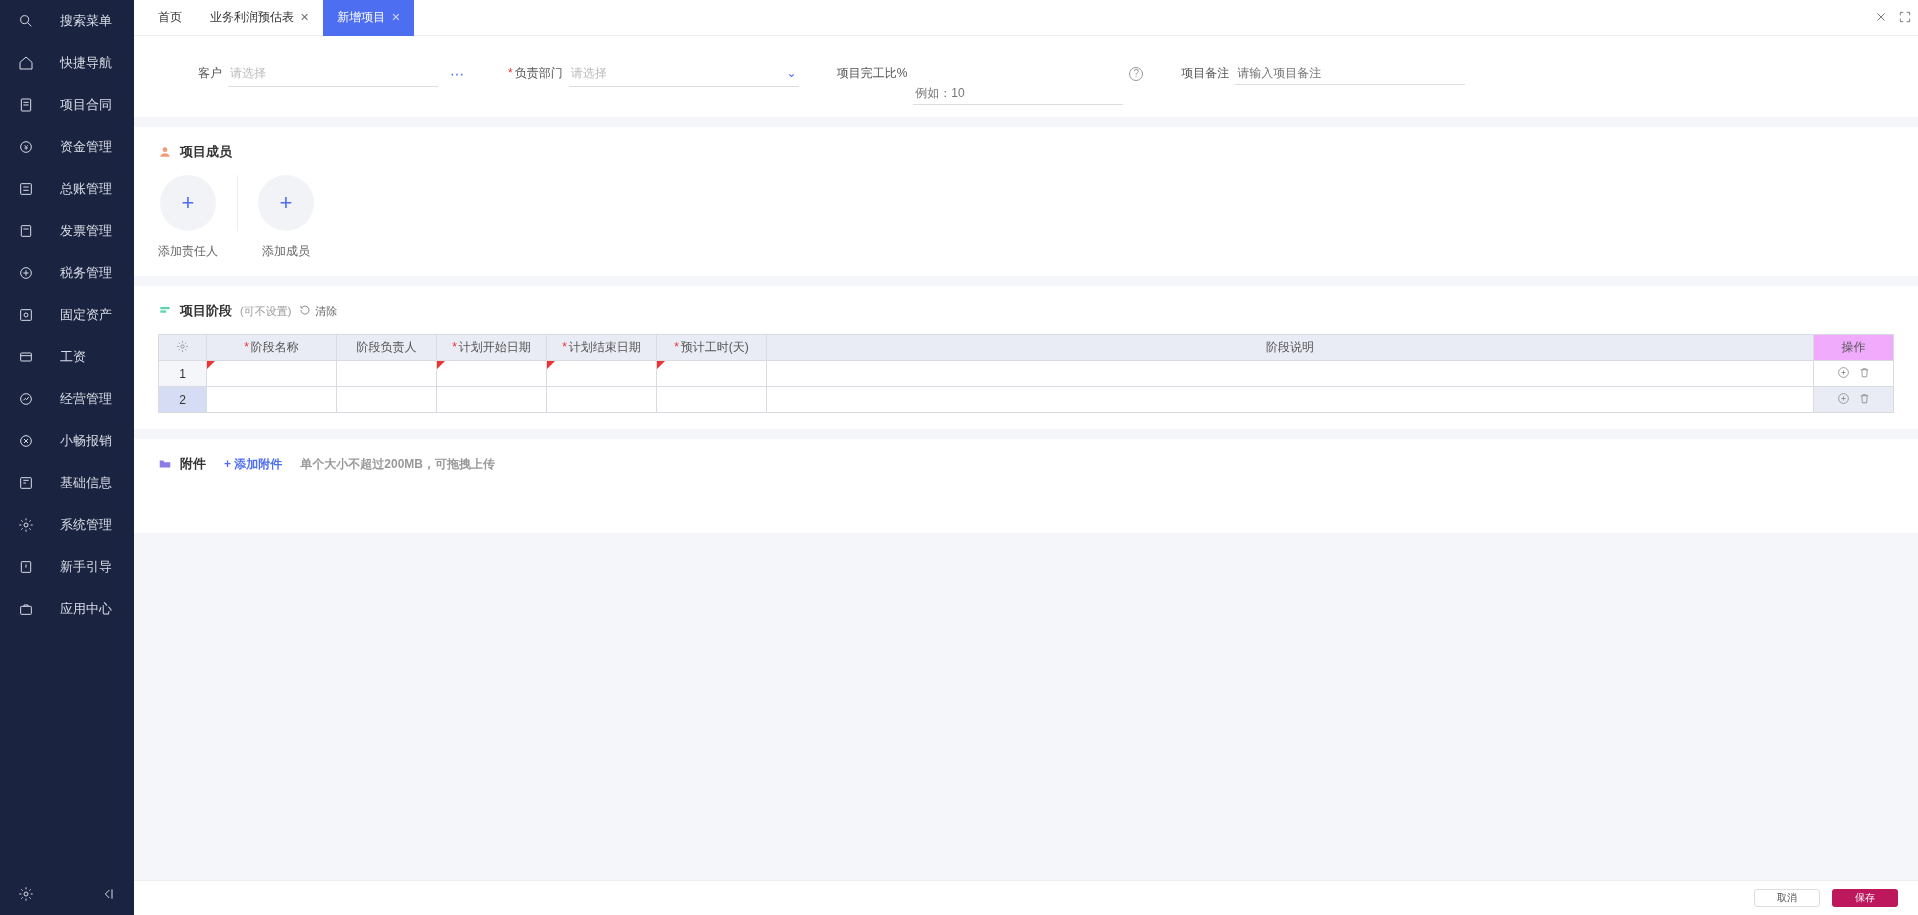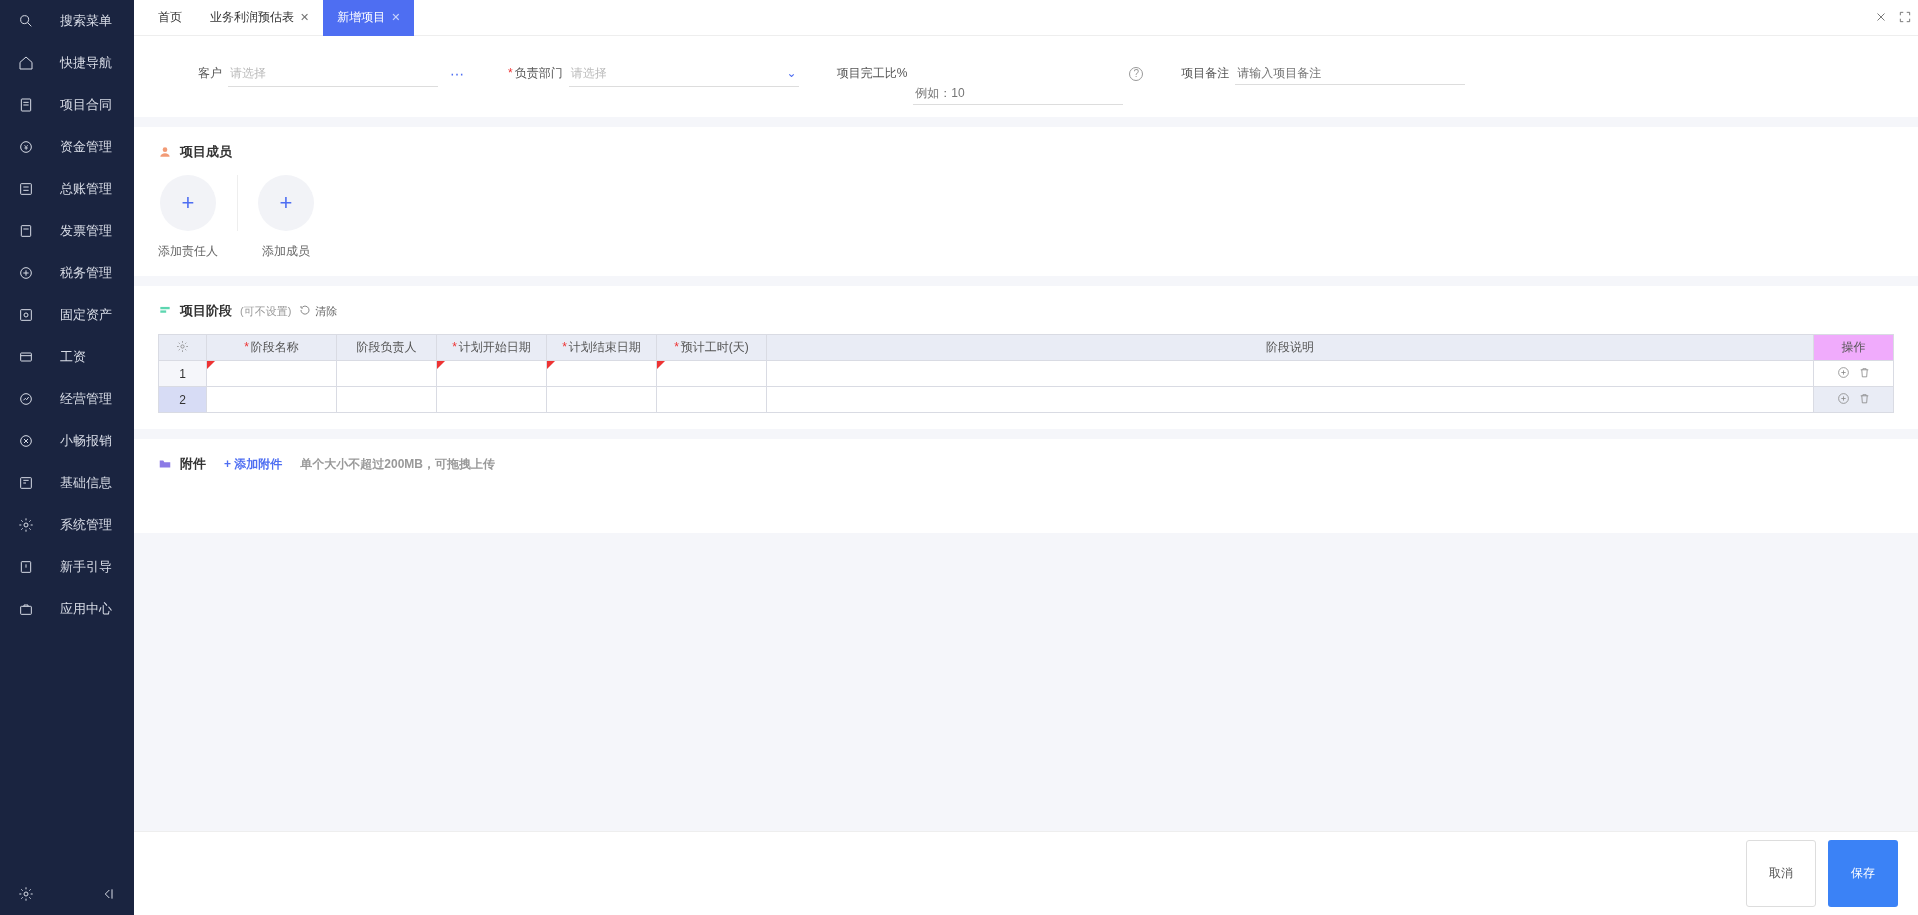--- a/index.html
+++ b/index.html
@@ -67,23 +67,23 @@
     .row-ops svg { width: 13px; height: 13px; stroke: #888; fill: none; stroke-width: 1.5; cursor: pointer; }
     .gear-cell svg { width: 13px; height: 13px; stroke: #888; fill: none; stroke-width: 1.5; }
 
     
     .attach-link { color: #4e6ef2; font-size: 12px; cursor: pointer; margin: 0 10px; }
     .attach-hint { color: #999; font-size: 12px; }
     .folder-icon svg { width: 14px; height: 14px; fill: #8c7ae6; }
 
     
     .footer { position: fixed; bottom: 0; left: 134px; right: 0; background: #fff; border-top: 1px solid #eee; padding: 8px 20px; display: flex; justify-content: flex-end; gap: 12px; }
-    .btn { padding: 24px 22px; font-size: 12px; border-radius: 3px; cursor: pointer; border: 1px solid transparent; }
+    .btn { padding: 1px 22px; font-size: 10px; border-radius: 3px; cursor: pointer; border: 1px solid transparent; }
     .btn-cancel { background: #fff; border-color: #ddd; color: #555; }
-    .btn-primary { background: #3b82f6; color: #fff; }
+    .btn-primary { background: #be185d; color: #fff; }
   </style>
 </head>
 <body>
 
 <div class="app">
 
   <nav class="sidebar">
     <div class="sidebar-item">
       <span class="sidebar-icon">
           <svg viewBox="0 0 24 24">

